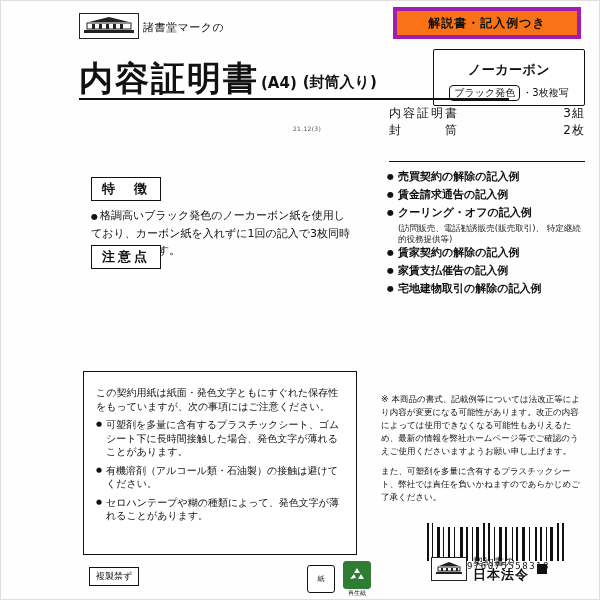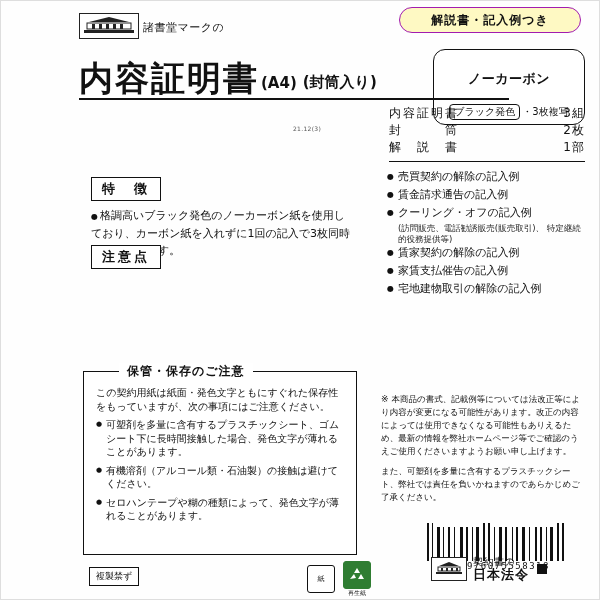--- a/index.html
+++ b/index.html
@@ -25,49 +25,49 @@
     background:#fff;
   }
   .logo-block svg{display:block;}
   .logo-caption{
     position:absolute;left:142px;top:19px;
     font-size:11px;letter-spacing:0.5px;color:#111;
   }
   .ribbon{
     position:absolute;right:18px;top:6px;
     width:180px;height:24px;
-    border:1px solid #a21caf;border-radius:13px;
-    background:#fef9c3;
+    border:4px solid #a21caf;border-radius:0;
+    background:#f97316;
     display:flex;align-items:center;justify-content:center;
     font-size:12px;font-weight:bold;letter-spacing:1px;
   }
   
   .title-row{
     position:absolute;left:78px;top:50px;width:500px;height:44px;
     display:flex;align-items:flex-end;
   }
   .main-title{
     font-size:34px;font-weight:bold;letter-spacing:2px;line-height:1;
   }
   .title-sub{
     font-size:15px;font-weight:bold;margin-left:2px;margin-bottom:3px;
   }
   .title-sub2{
     font-size:15px;font-weight:bold;margin-left:6px;margin-bottom:3px;
   }
   .nocarbon{
     position:absolute;right:14px;top:48px;
     width:152px;
-    border:1px solid #111;border-radius:12px;
-    padding:20px 4px 4px 4px;box-sizing:border-box;
+    border:1px solid #111;border-radius:2px;
+    padding:11px 4px 4px 4px;box-sizing:border-box;
     text-align:center;background:#fff;
   }
   .nocarbon .nc1{font-size:13px;font-weight:bold;letter-spacing:0.5px;}
   .nocarbon .nc2{
-    font-size:10px;margin-top:16px;border:1px solid #111;border-radius:4px;
+    font-size:10px;margin-top:6px;border:1px solid #111;border-radius:4px;
     display:inline-block;padding:0 4px;
   }
   .nocarbon .nc3{font-size:10px;display:inline-block;margin-left:2px;}
   .title-underline{
     position:absolute;left:78px;top:97px;width:430px;height:2px;background:#111;
   }
   
   .order-box{
     position:absolute;left:90px;top:112px;
     width:188px;height:24px;
@@ -93,21 +93,21 @@
   .contents .cqty{letter-spacing:1px;}
   .contents-rule{
     position:absolute;right:14px;top:160px;width:196px;height:1px;background:#111;
   }
   
   .examples{
     position:absolute;right:14px;top:168px;width:198px;
   }
   .examples .ex{
     font-size:11px;line-height:15px;margin-bottom:3px;
-    position:relative;padding-left:11px;
+    position:relative;padding-left:11px;font-weight:bold;
   }
   .examples .ex:before{
     content:"●";position:absolute;left:0;top:0;font-size:8px;line-height:15px;
   }
   .examples .exsub{
     font-size:8.5px;line-height:11px;padding-left:11px;color:#222;
   }
   
   .tag{
     position:absolute;
@@ -224,24 +224,20 @@
 
   <div class="contents">
     <div class="crow">
       <span class="cname">内容証明書</span>
       <span class="cqty">3組</span>
     </div>
     <div class="crow">
       <span class="cname">封　　　筒</span>
       <span class="cqty">2枚</span>
     </div>
-    <div class="crow">
-      <span class="cname">解　説　書</span>
-      <span class="cqty">1部</span>
-    </div>
   </div>
   <div class="contents-rule"></div>
 
   <div class="examples">
     <div class="ex">売買契約の解除の記入例</div>
     <div class="ex">賃金請求通告の記入例</div>
     <div class="ex">クーリング・オフの記入例</div>
     <div class="exsub">(訪問販売、電話勧誘販売(販売取引)、
 特定継続的役務提供等)</div>
     <div class="ex">賃家契約の解除の記入例</div>
@@ -257,21 +253,20 @@
   <div class="tag tag-note">注意点</div>
 
   <div class="caution">
     <div class="caution-inner">
       <p>この契約用紙は紙面・発色文字ともにすぐれた保存性をもっていますが、次の事項にはご注意ください。</p>
       <p class="b">可塑剤を多量に含有するプラスチックシート、ゴムシート下に長時間接触した場合、発色文字が薄れることがあります。</p>
       <p class="b">有機溶剤（アルコール類・石油製）の接触は避けてください。</p>
       <p class="b">セロハンテープや糊の種類によって、発色文字が薄れることがあります。</p>
     </div>
   </div>
-  <div class="caution-title">保管・保存のご注意</div>
 
   <div class="rnote">
     <p>
       <span class="mark">※</span><span>本商品の書式、記載例等については法改正等により内容が変更になる可能性があります。改正の内容によっては使用できなくなる可能性もありえるため、最新の情報を弊社ホームページ等でご確認のうえご使用くださいますようお願い申し上げます。</span>
     </p>
     <p>また、可塑剤を多量に含有するプラスチックシート、弊社では責任を負いかねますのであらかじめご了承ください。</p>
   </div>
 
   <div class="barcode">
     <span style="width:2px;height:38px"></span>

